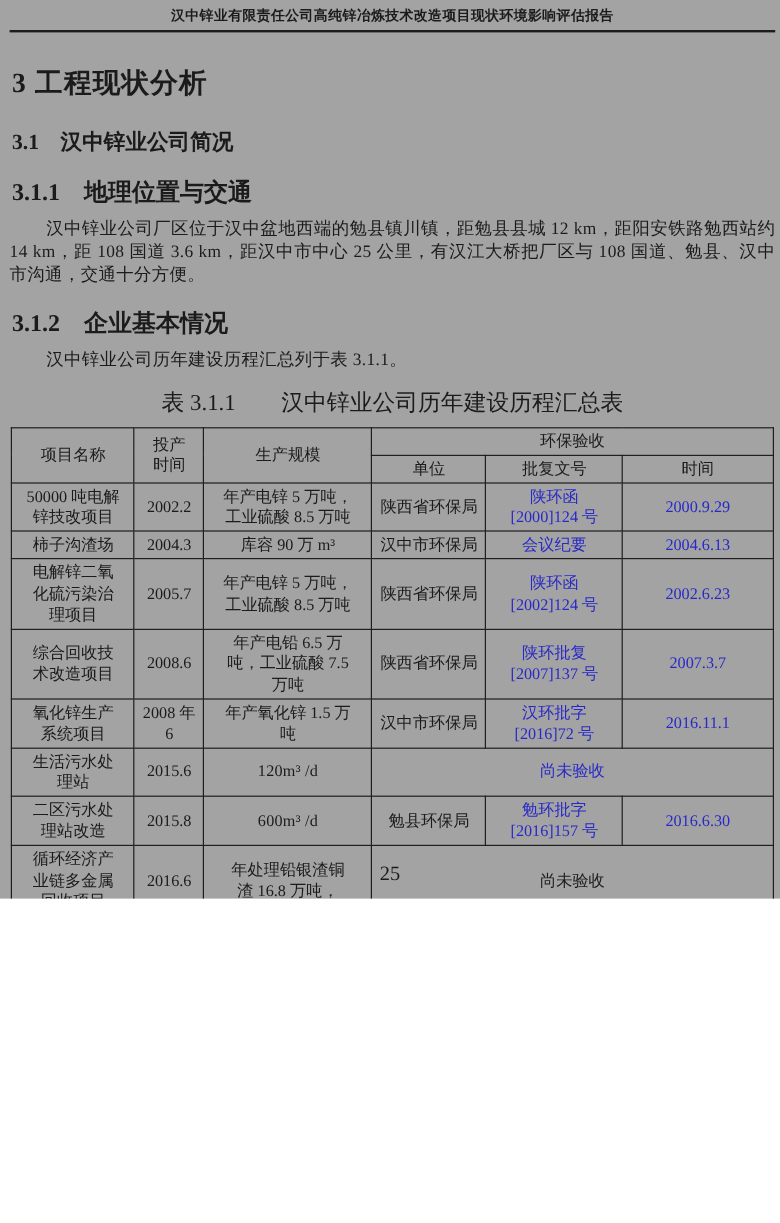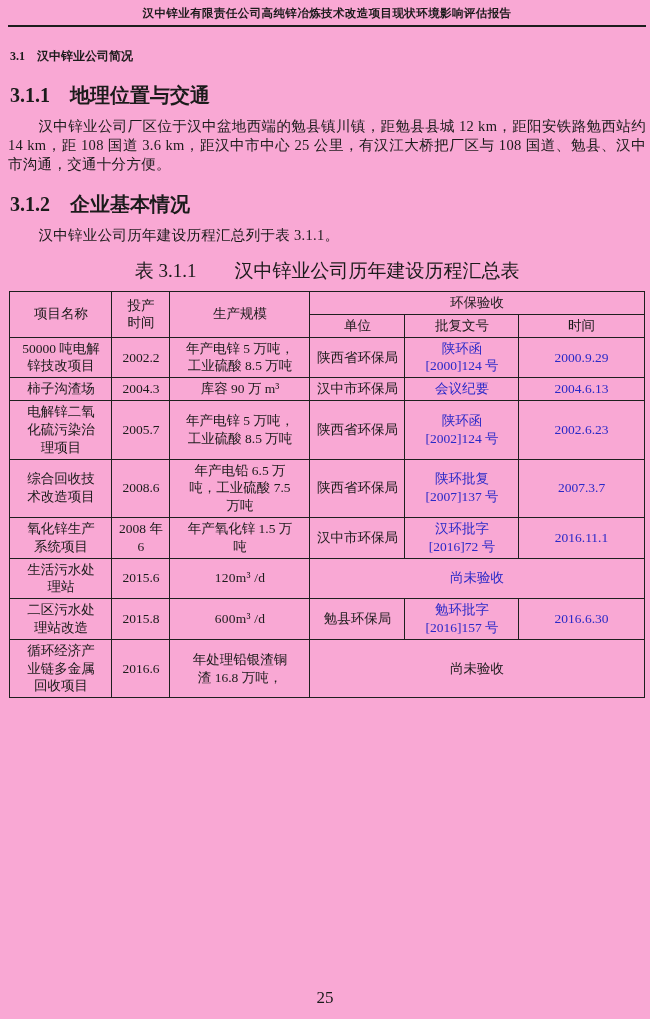--- a/index.html
+++ b/index.html
@@ -1,28 +1,28 @@
 <!DOCTYPE html>
 <html><head>
 <meta charset="utf-8">
 <style>
   * { margin:0; padding:0; box-sizing:border-box; }
   html,body { background:#ffffff; }
   .page {
-    width:650px; height:1019px; margin:0 auto; position:relative; overflow:hidden;
+    width:650px; height:749px; margin:0 auto; position:relative; overflow:hidden;
     padding:5px 4px 0 8px;
     font-family:"Liberation Serif","DejaVu Serif",serif;
-    color:#1b1b1b; background:#f9a8d4;
+    color:#1b1b1b; background:#a3a3a3;
   }
   .running-header {
     text-align:center; font-size:11.5px; font-weight:bold; letter-spacing:0.4px;
     padding:1px 0 4px 0; border-bottom:2px solid #1d1d1d;
   }
   .chapter-title { font-size:23px; font-weight:bold; margin:27px 0 0 2px; letter-spacing:1px; }
-  .section-title { font-size:12px; font-weight:bold; margin:21px 0 0 2px; }
+  .section-title { font-size:18px; font-weight:bold; margin:21px 0 0 2px; }
   .subsection-title { font-size:20px; font-weight:bold; margin:17px 0 0 2px; }
   .body-para {
     font-size:14.5px; line-height:19px; text-align:justify; text-indent:2.1em;
     margin-top:8px; letter-spacing:0.3px;
   }
   .table-caption { text-align:center; font-size:19px; margin:13px 0 7px 0; }
   table.history {
     width:634px; border-collapse:collapse; table-layout:fixed; margin:0 auto;
   }
   table.history th, table.history td {
@@ -36,20 +36,21 @@
     position:absolute; bottom:11px; left:0; right:0; text-align:center; font-size:17px;
   }
 </style>
 </head>
 <body>
 
 <div class="page">
 
   <div class="running-header">汉中锌业有限责任公司高纯锌冶炼技术改造项目现状环境影响评估报告</div>
 
+  <div class="chapter-title">3 工程现状分析</div>
 
   <div class="section-title">3.1　汉中锌业公司简况</div>
 
   <div class="subsection-title">3.1.1　地理位置与交通</div>
 
   <p class="body-para">汉中锌业公司厂区位于汉中盆地西端的勉县镇川镇，距勉县县城 12 km，距阳安铁路勉西站约 14 km，距 108 国道 3.6 km，距汉中市中心 25 公里，有汉江大桥把厂区与 108 国道、勉县、汉中市沟通，交通十分方便。</p>
 
   <div class="subsection-title">3.1.2　企业基本情况</div>
 
 

